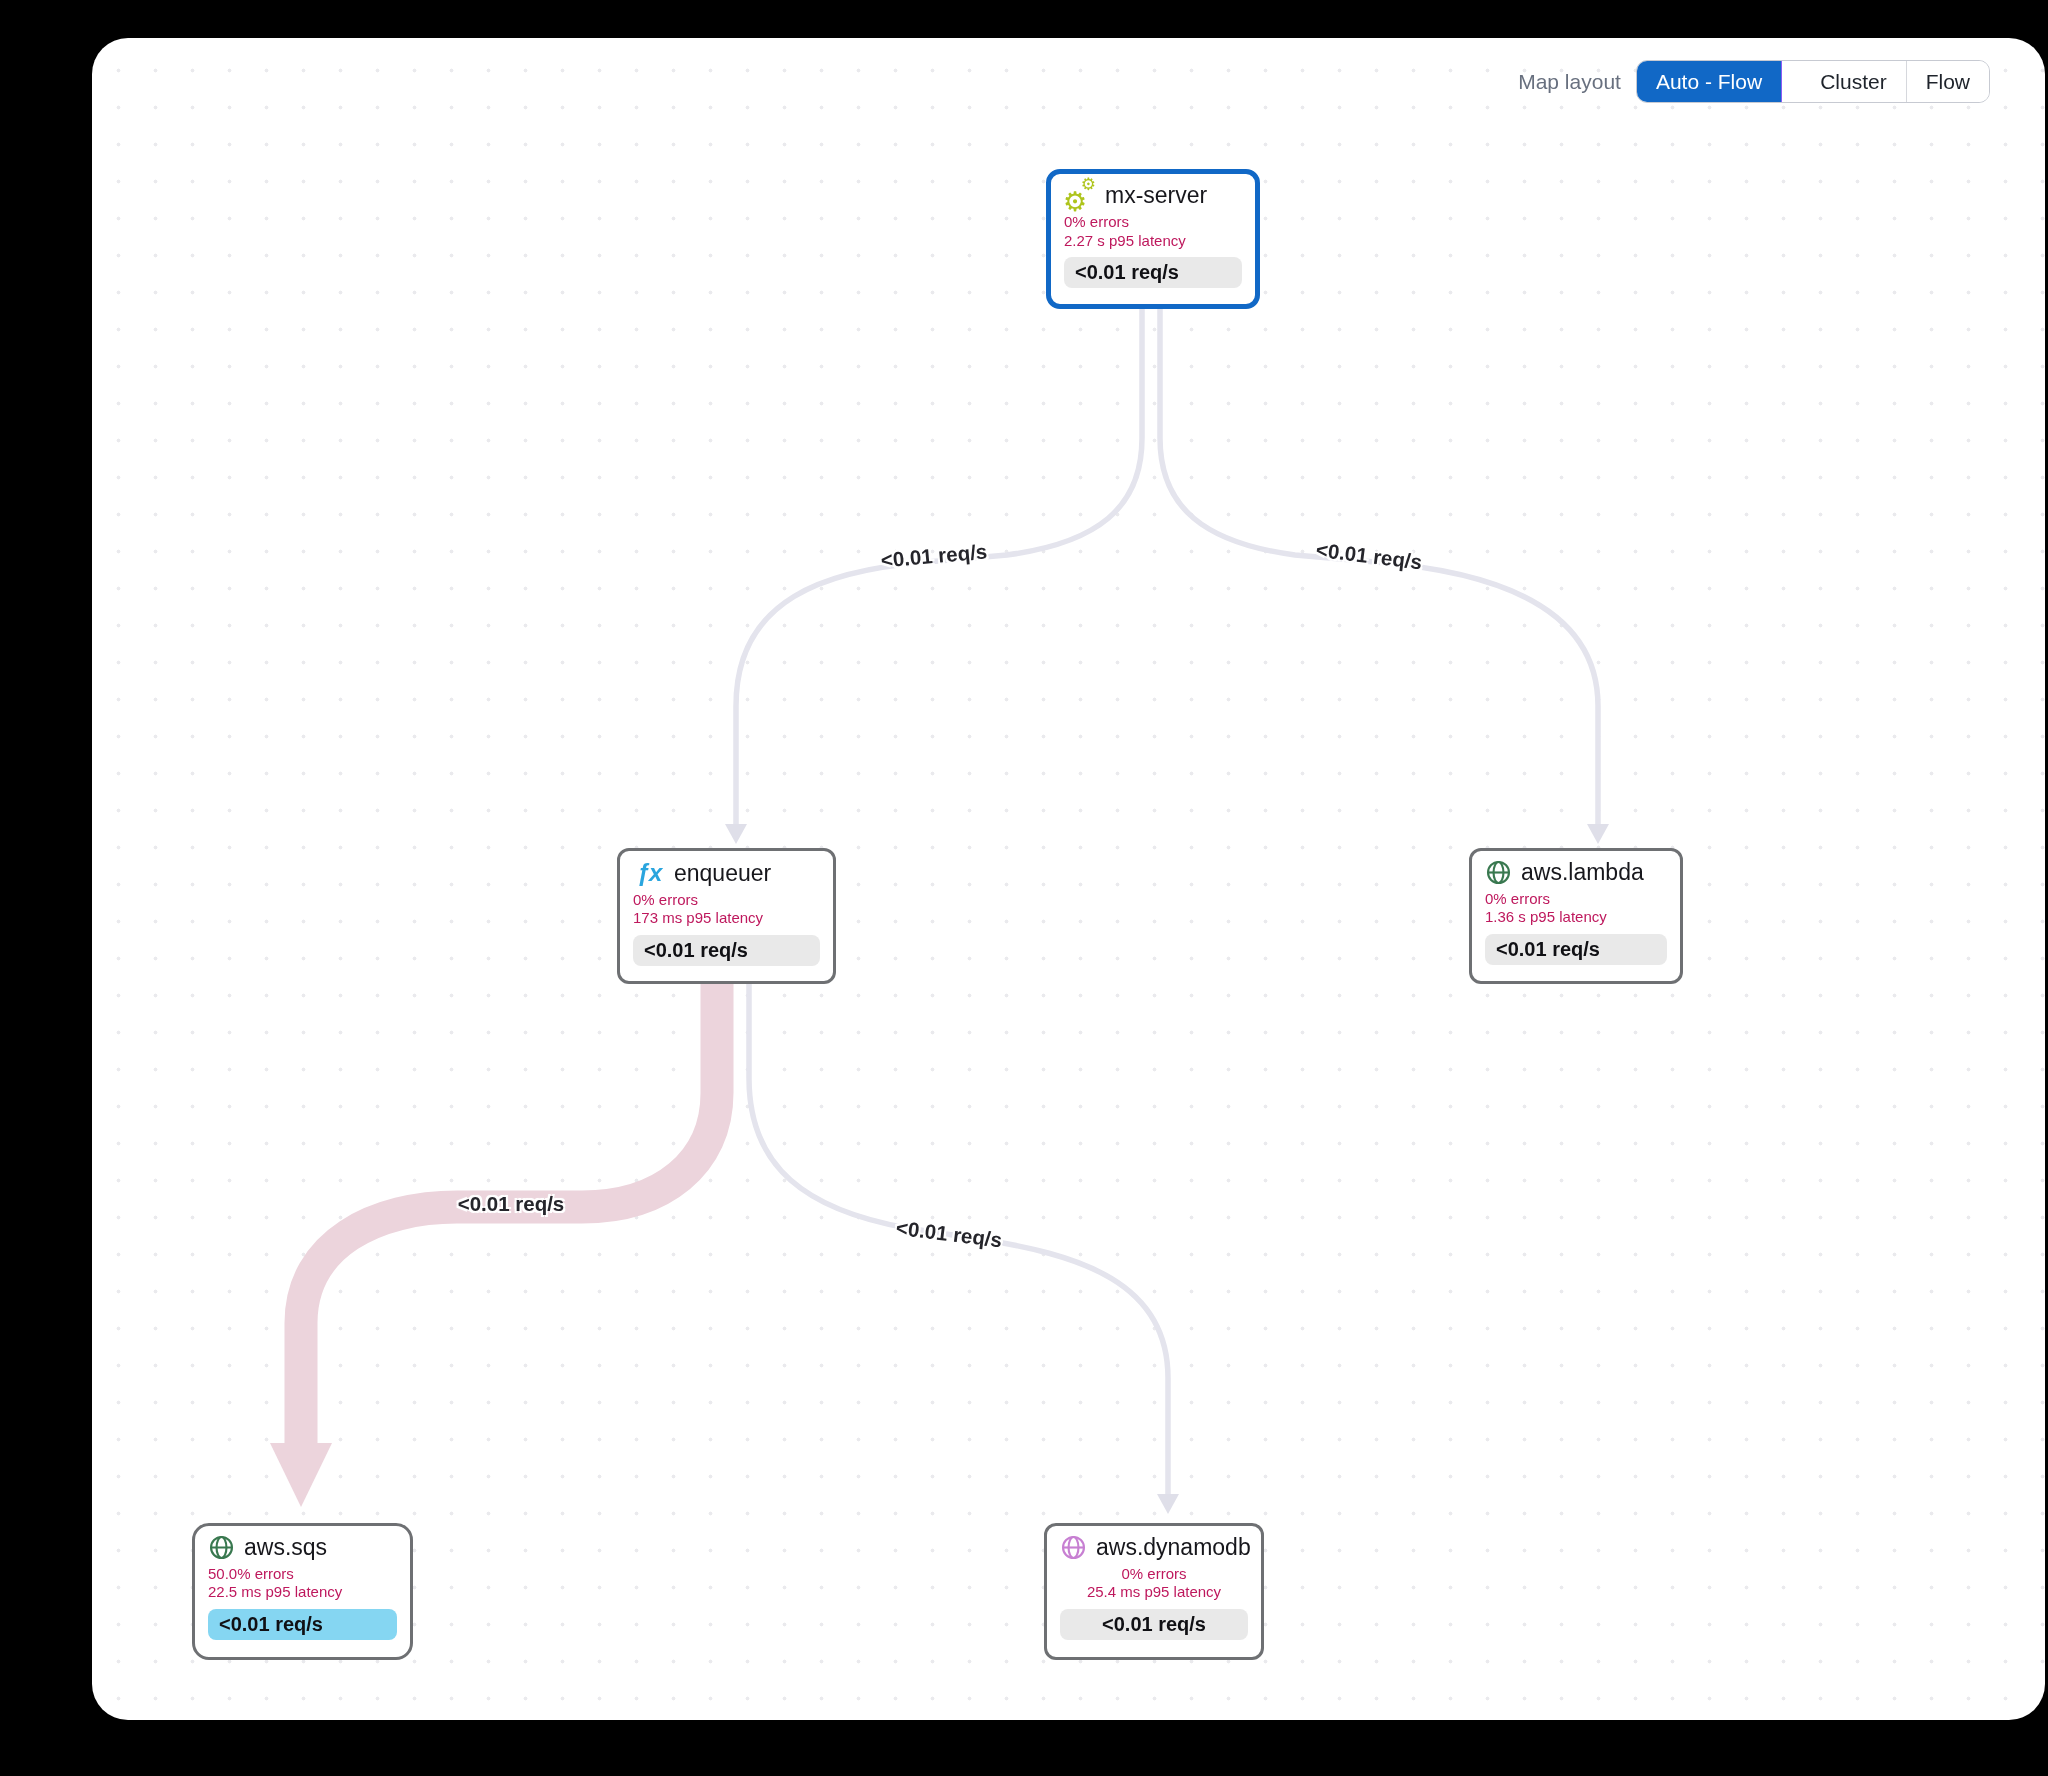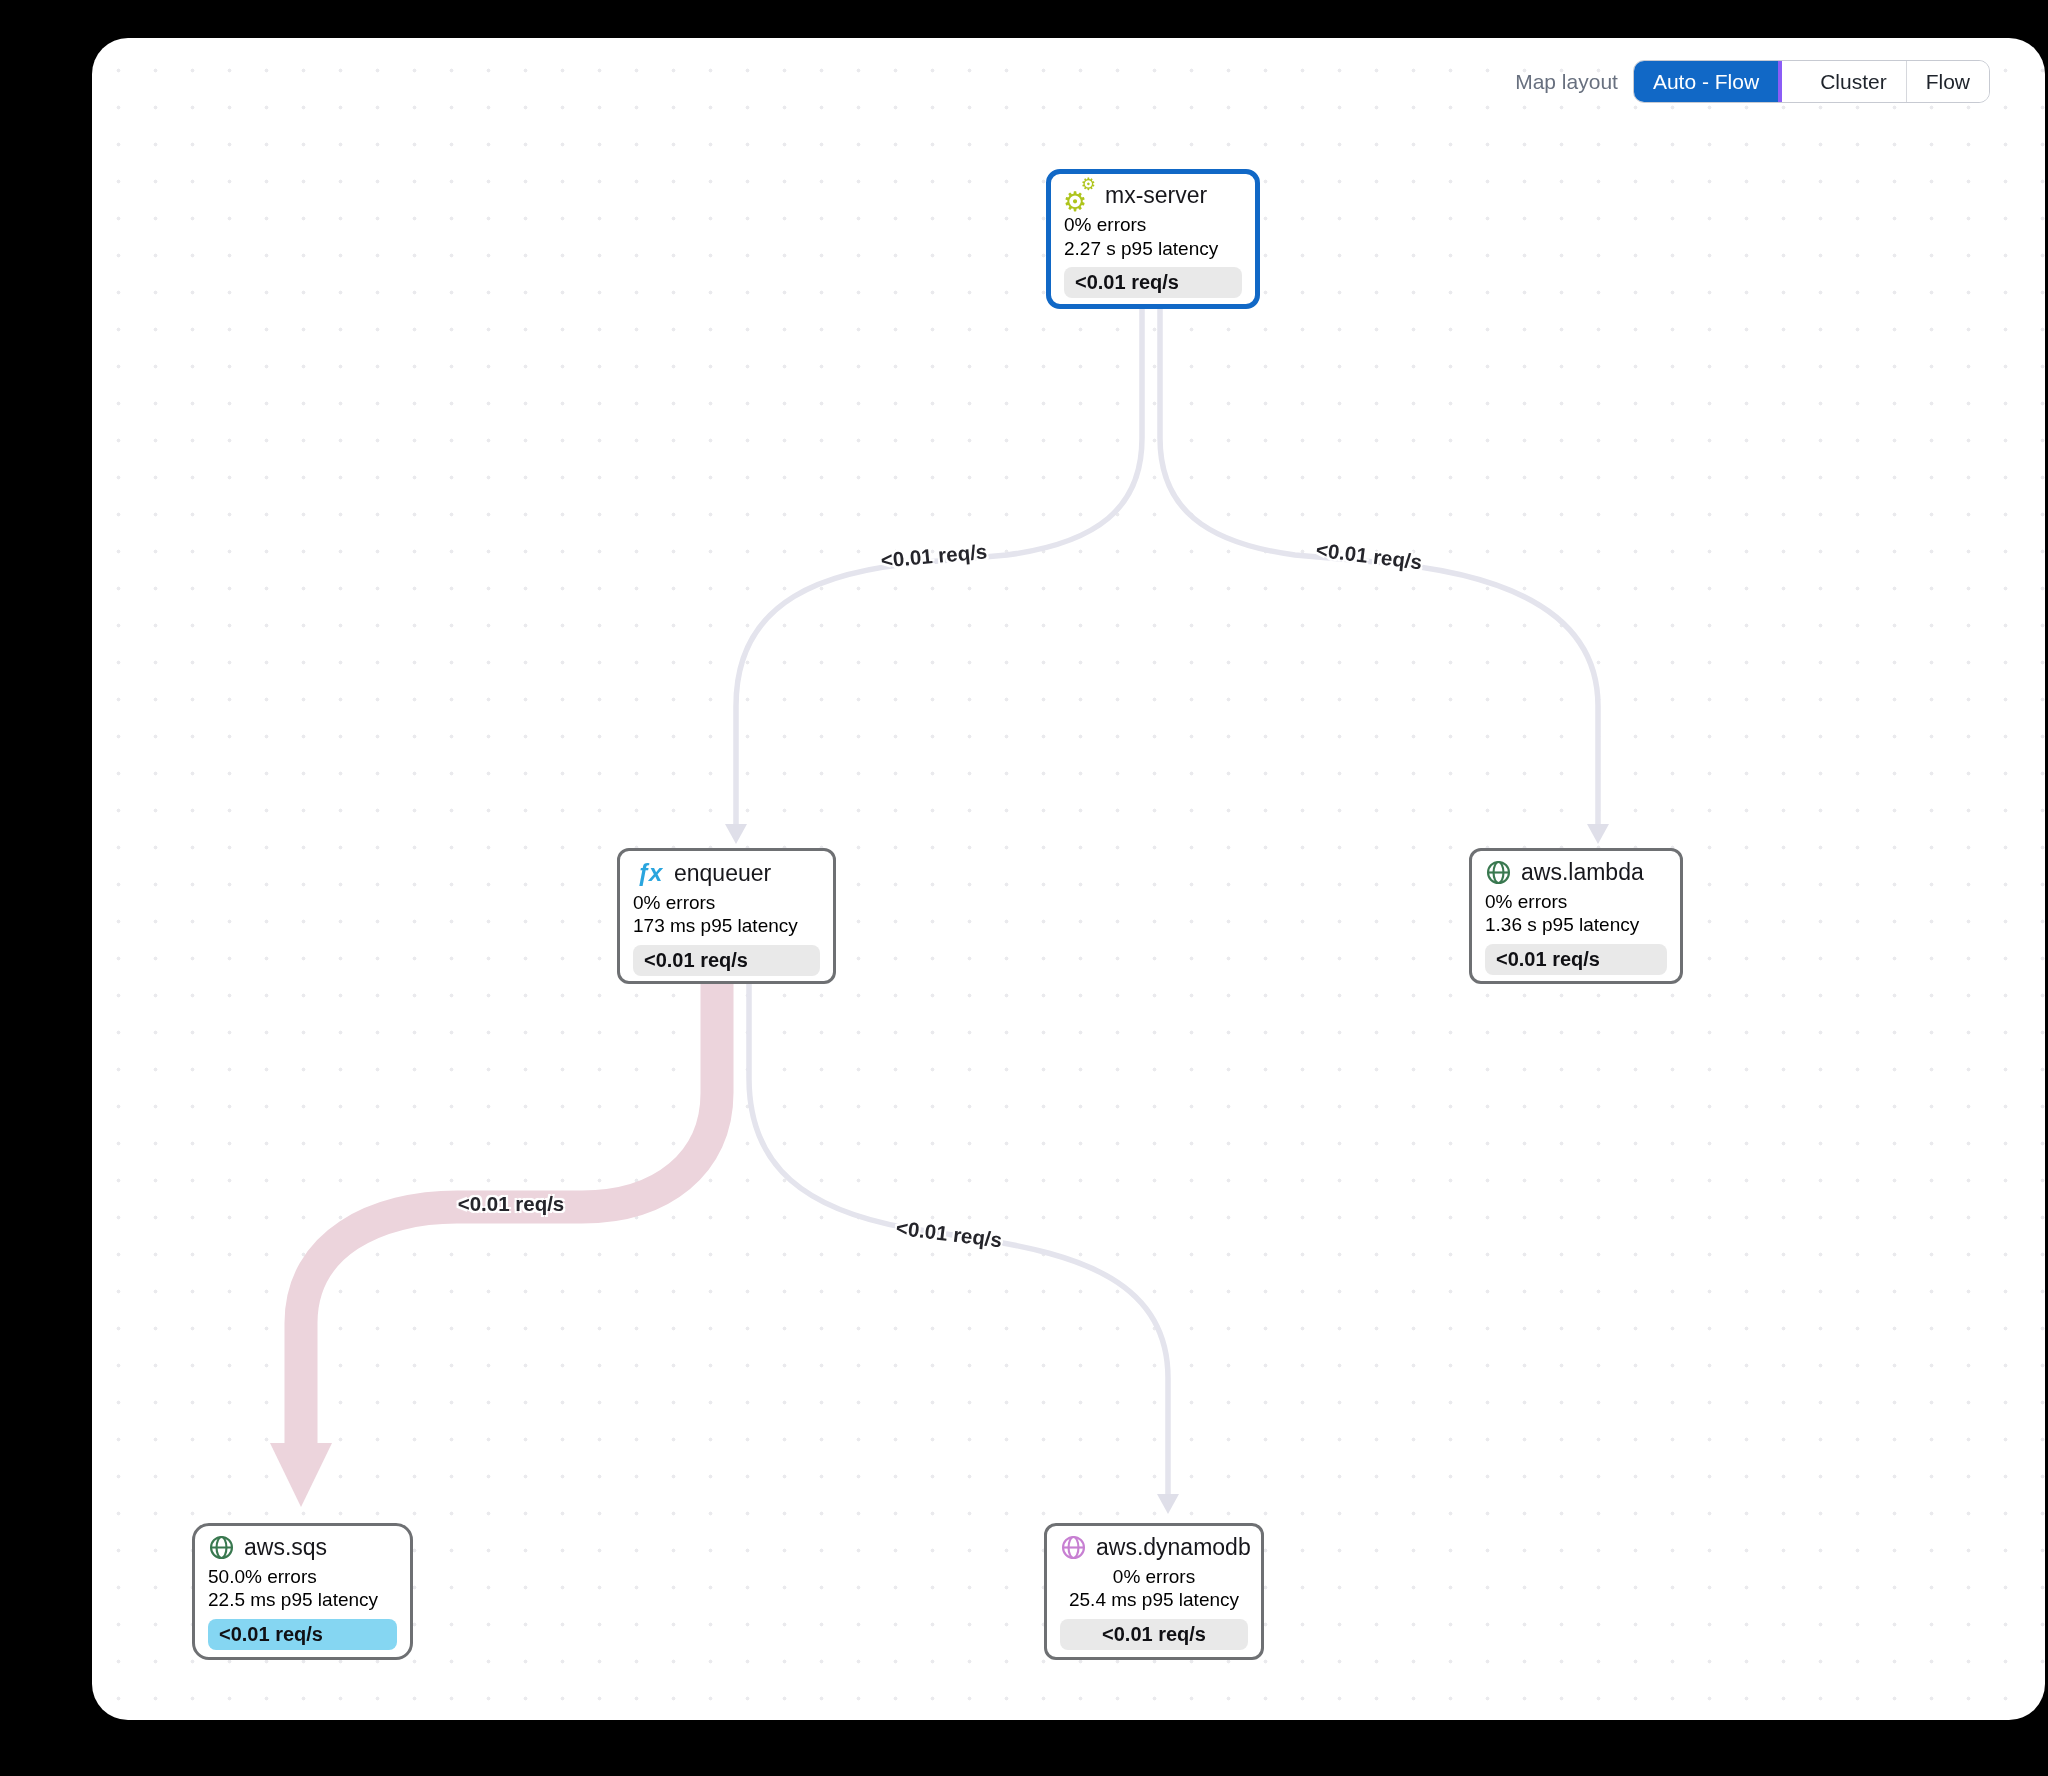--- a/index.html
+++ b/index.html
@@ -14,42 +14,42 @@
     background-image:radial-gradient(rgba(125,125,145,0.16) 1.8px, transparent 2.1px);
     background-size:37px 37px;background-position:8px 14px;margin-left:48px;
   }
 
   
   .toolbar{position:absolute;top:22px;right:55px;display:flex;align-items:center;gap:15px;z-index:5;}
   .toolbar-label{color:#68707f;font-size:21px;}
   .seg-group{display:flex;border:1px solid #c7cad2;border-radius:11px;background:#fff;overflow:hidden;}
   .seg-btn{font-size:21px;color:#1e232b;padding:10px 19px;background:#fff;border:none;cursor:pointer;line-height:1;display:flex;align-items:center;}
   .seg-btn.selected{background:#1168c6;color:#fff;}
-  .seg-btn.mid{border-left:4px solid #8b5cf6;border-right:1px solid #d6d8dd;padding-left:38px;}
+  .seg-btn.mid{border-left:1px solid #8b5cf6;border-right:1px solid #d6d8dd;padding-left:38px;}
 
   
   svg.edges{position:absolute;left:0;top:0;z-index:1;}
   .edge-gray{fill:none;stroke:#e4e4ed;stroke-width:5.5;}
   .edge-pink{fill:none;stroke:#ecd4dc;stroke-width:33;}
   .arrow-gray{fill:#dfdfe9;stroke:none;}
   .arrow-pink{fill:#ecd4dc;stroke:none;}
 
   .edge-label{
     position:absolute;z-index:2;font-weight:700;font-size:20.5px;color:#25252b;white-space:nowrap;
     text-shadow:-2px -2px 0 #fff,2px -2px 0 #fff,-2px 2px 0 #fff,2px 2px 0 #fff,0 0 4px #fff;
   }
 
   
   .node{
     position:absolute;z-index:3;background:#fff;border:3px solid #6e7073;border-radius:12px;
     padding:8px 13px 10px;box-sizing:border-box;
   }
   .node.selected{border:5px solid #1168c6;border-radius:14px;}
   .node-title{display:flex;align-items:center;gap:9px;font-size:23px;color:#17171c;line-height:1.2;margin-bottom:3px;}
-  .node-line{font-size:19px;color:#000000;line-height:1.24;}
+  .node-line{font-size:15px;color:#be185d;line-height:1.24;}
   .node-badge{
     margin-top:7px;background:#e9e9e9;border-radius:8px;padding:4px 11px;
     font-weight:700;font-size:20px;color:#101014;box-sizing:border-box;
   }
   .node-badge.blue{background:#85d6f2;}
 
   
   .icon{flex:0 0 auto;display:inline-flex;align-items:center;justify-content:center;}
   .gears{position:relative;width:32px;height:28px;color:#aec41c;}
   .gears .g1{position:absolute;left:-1px;bottom:-6px;font-size:27px;line-height:1;}

